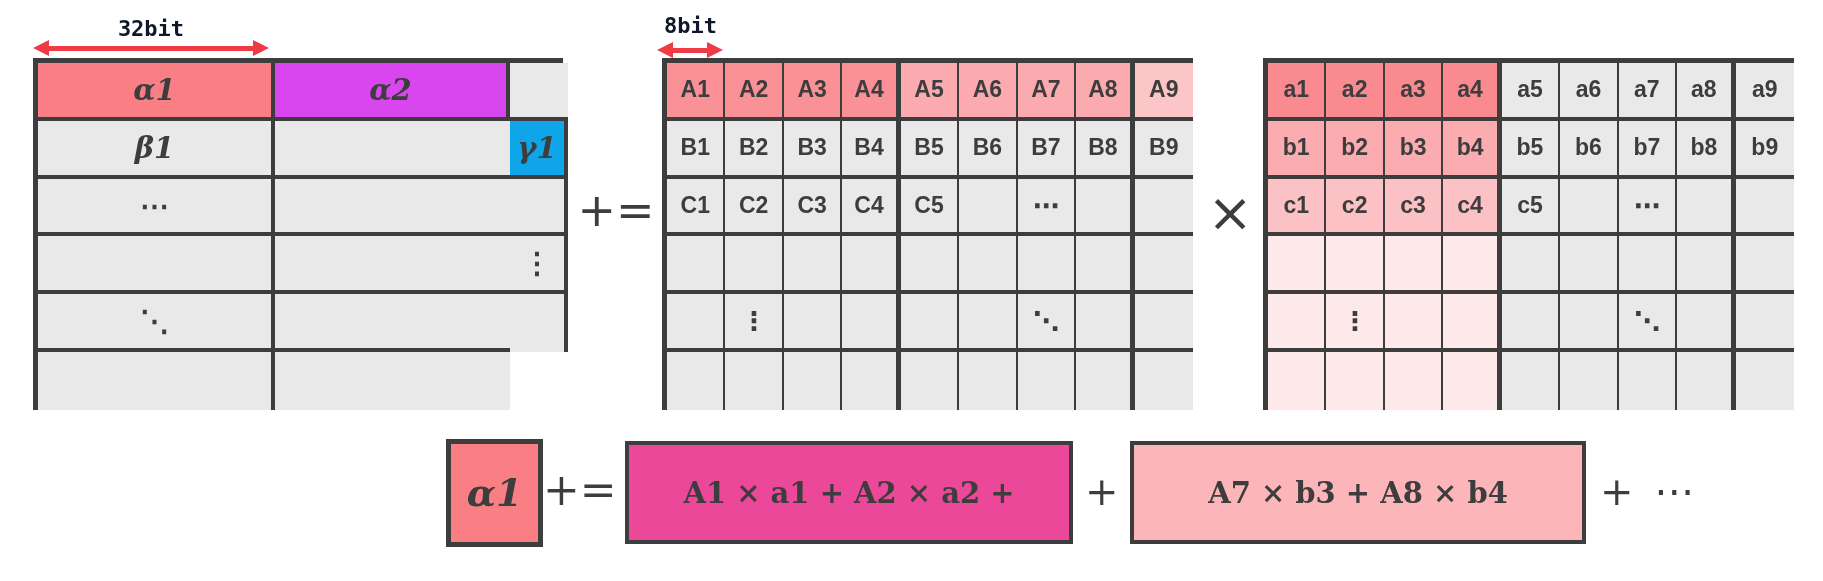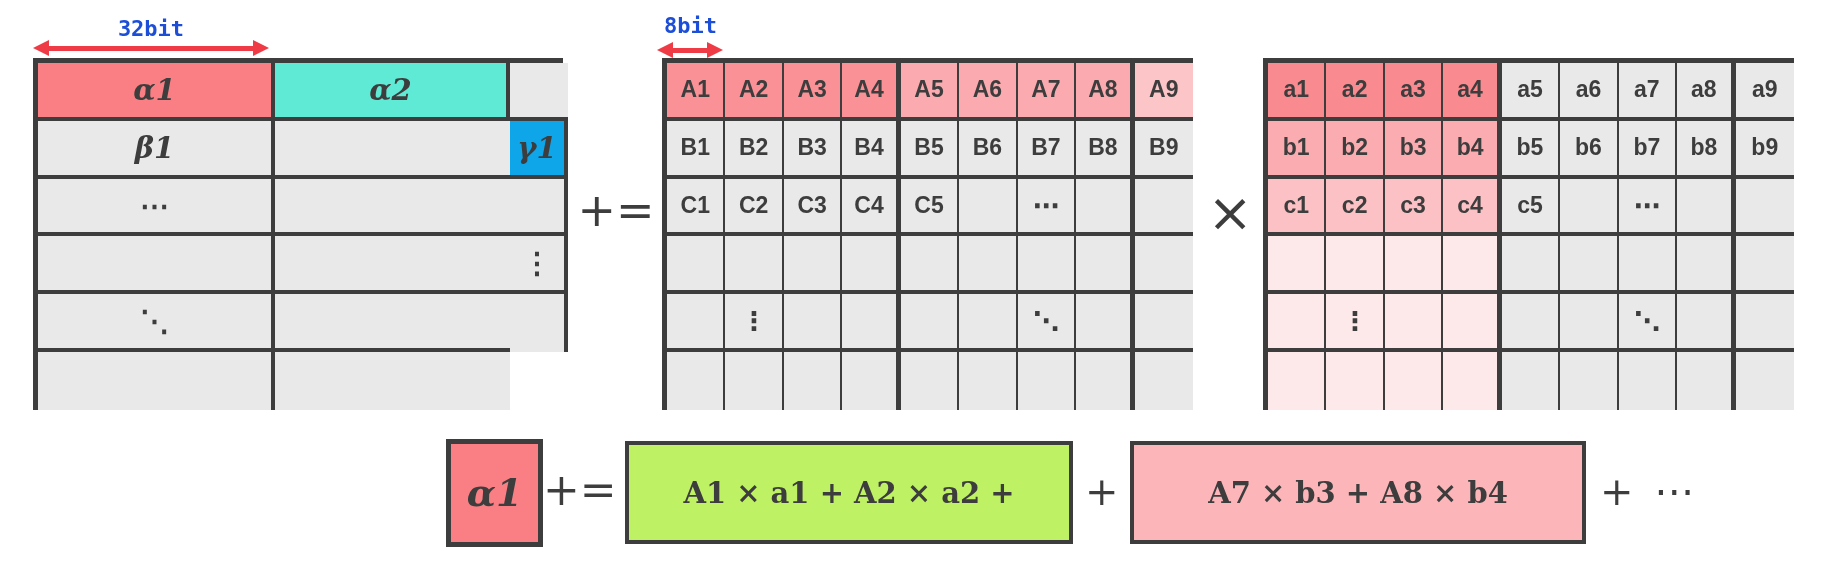--- a/index.html
+++ b/index.html
@@ -19,21 +19,21 @@
   .cell{display:flex;align-items:center;justify-content:center;
         box-sizing:border-box;font-weight:bold;font-size:23px;color:#3d3d3d;}
   #matrix-accumulator .cell{font-size:29px;font-style:italic;
         font-family:"DejaVu Serif", serif;}
   #matrix-accumulator .cell.dots{font-style:normal;}
   .cell.dots{font-size:26px;font-weight:bold;font-style:normal;
         font-family:"DejaVu Sans", sans-serif;}
 
   
   .bit-label{position:absolute;font-family:"DejaVu Sans Mono", monospace;
-             font-weight:bold;font-size:22px;color:#1d4ed8;}
+             font-weight:bold;font-size:22px;color:#0f172a;}
   #label-32bit{left:33px;top:16px;width:236px;text-align:center;}
   #label-8bit{left:664px;top:13px;text-align:left;}
 
   .dbl-arrow{position:absolute;height:16px;}
   #arrow-32bit{left:33px;top:40px;width:236px;}
   #arrow-8bit{left:657px;top:42px;width:66px;}
   .dbl-arrow .bar{position:absolute;left:10px;right:10px;top:5.5px;height:5px;
                   background:var(--arrow);}
   .dbl-arrow .head{position:absolute;top:0;width:0;height:0;
                    border-top:8px solid transparent;
@@ -76,21 +76,21 @@
 
   <div class="bit-label" id="label-8bit">8bit</div>
   <div class="dbl-arrow" id="arrow-8bit">
     <span class="head left"></span>
     <span class="bar"></span>
     <span class="head right"></span>
   </div>
 
   <div class="matrix" id="matrix-accumulator" style="grid-template-columns: 237px 235px 58px; grid-template-rows: repeat(6, 1fr);">
       <div class="cell" style="background: rgb(249, 127, 132); border-right: 4px solid rgb(61, 61, 61); border-bottom: 4px solid rgb(61, 61, 61);">α1</div>
-      <div class="cell" style="background: #5eead4; border-right: 4px solid rgb(61, 61, 61); border-bottom: 4px solid rgb(61, 61, 61);">α2</div>
+      <div class="cell" style="background: #d946ef; border-right: 4px solid rgb(61, 61, 61); border-bottom: 4px solid rgb(61, 61, 61);">α2</div>
       <div class="cell" style="background: rgb(233, 233, 233); border-right: none; border-bottom: 4px solid rgb(61, 61, 61);"></div>
       <div class="cell" style="background: rgb(233, 233, 233); border-right: 4px solid rgb(61, 61, 61); border-bottom: 4px solid rgb(61, 61, 61);">β1</div>
       <div class="cell" style="background: rgb(233, 233, 233); border-right: none; border-bottom: 4px solid rgb(61, 61, 61);"></div>
       <div class="cell" style="background: #0ea5e9; border-right: 4px solid rgb(61, 61, 61); border-bottom: 4px solid rgb(61, 61, 61);">γ1</div>
       <div class="cell dots" style="background: rgb(233, 233, 233); border-right: 4px solid rgb(61, 61, 61); border-bottom: 4px solid rgb(61, 61, 61);">⋯</div>
       <div class="cell" style="background: rgb(233, 233, 233); border-right: none; border-bottom: 4px solid rgb(61, 61, 61);"></div>
       <div class="cell" style="background: rgb(233, 233, 233); border-right: 4px solid rgb(61, 61, 61); border-bottom: 4px solid rgb(61, 61, 61);"></div>
       <div class="cell" style="background: rgb(233, 233, 233); border-right: 4px solid rgb(61, 61, 61); border-bottom: 4px solid rgb(61, 61, 61);"></div>
       <div class="cell" style="background: rgb(233, 233, 233); border-right: none; border-bottom: 4px solid rgb(61, 61, 61);"></div>
       <div class="cell dots" style="background: rgb(233, 233, 233); border-right: 4px solid rgb(61, 61, 61); border-bottom: 4px solid rgb(61, 61, 61);">⋮</div>
@@ -216,21 +216,21 @@
       <div class="cell" style="background: rgb(233, 233, 233); border-right: 2px solid rgb(61, 61, 61); border-bottom: none;"></div>
       <div class="cell" style="background: rgb(233, 233, 233); border-right: 2px solid rgb(61, 61, 61); border-bottom: none;"></div>
       <div class="cell" style="background: rgb(233, 233, 233); border-right: 5px solid rgb(61, 61, 61); border-bottom: none;"></div>
       <div class="cell" style="background: rgb(233, 233, 233); border-right: none; border-bottom: none;"></div>
     </div>
 
   <div class="eq-box" id="eq-target" style="background: rgb(249, 127, 132);">α1</div>
 
   <div class="eq-op" id="eq-accumulate">+=</div>
 
-  <div class="eq-box" id="eq-box1" style="background: #bef264;">
+  <div class="eq-box" id="eq-box1" style="background: #ec4899;">
     <span>A1 × a1 + A2 × a2 +</span>
   </div>
 
   <div class="eq-op" id="eq-plus">+</div>
 
   <div class="eq-box" id="eq-box2" style="background: rgb(252, 181, 185);">
     <span>A7 × b3 + A8 × b4</span>
   </div>
 
   <div class="eq-op" id="eq-tail">+ ⋯</div>

